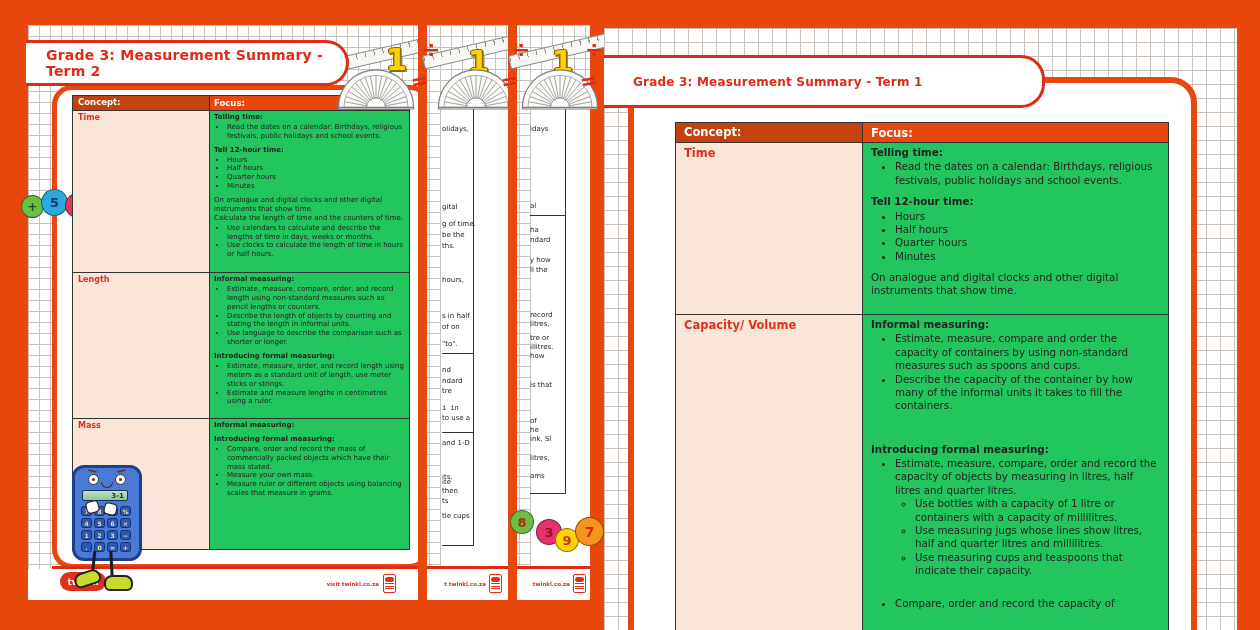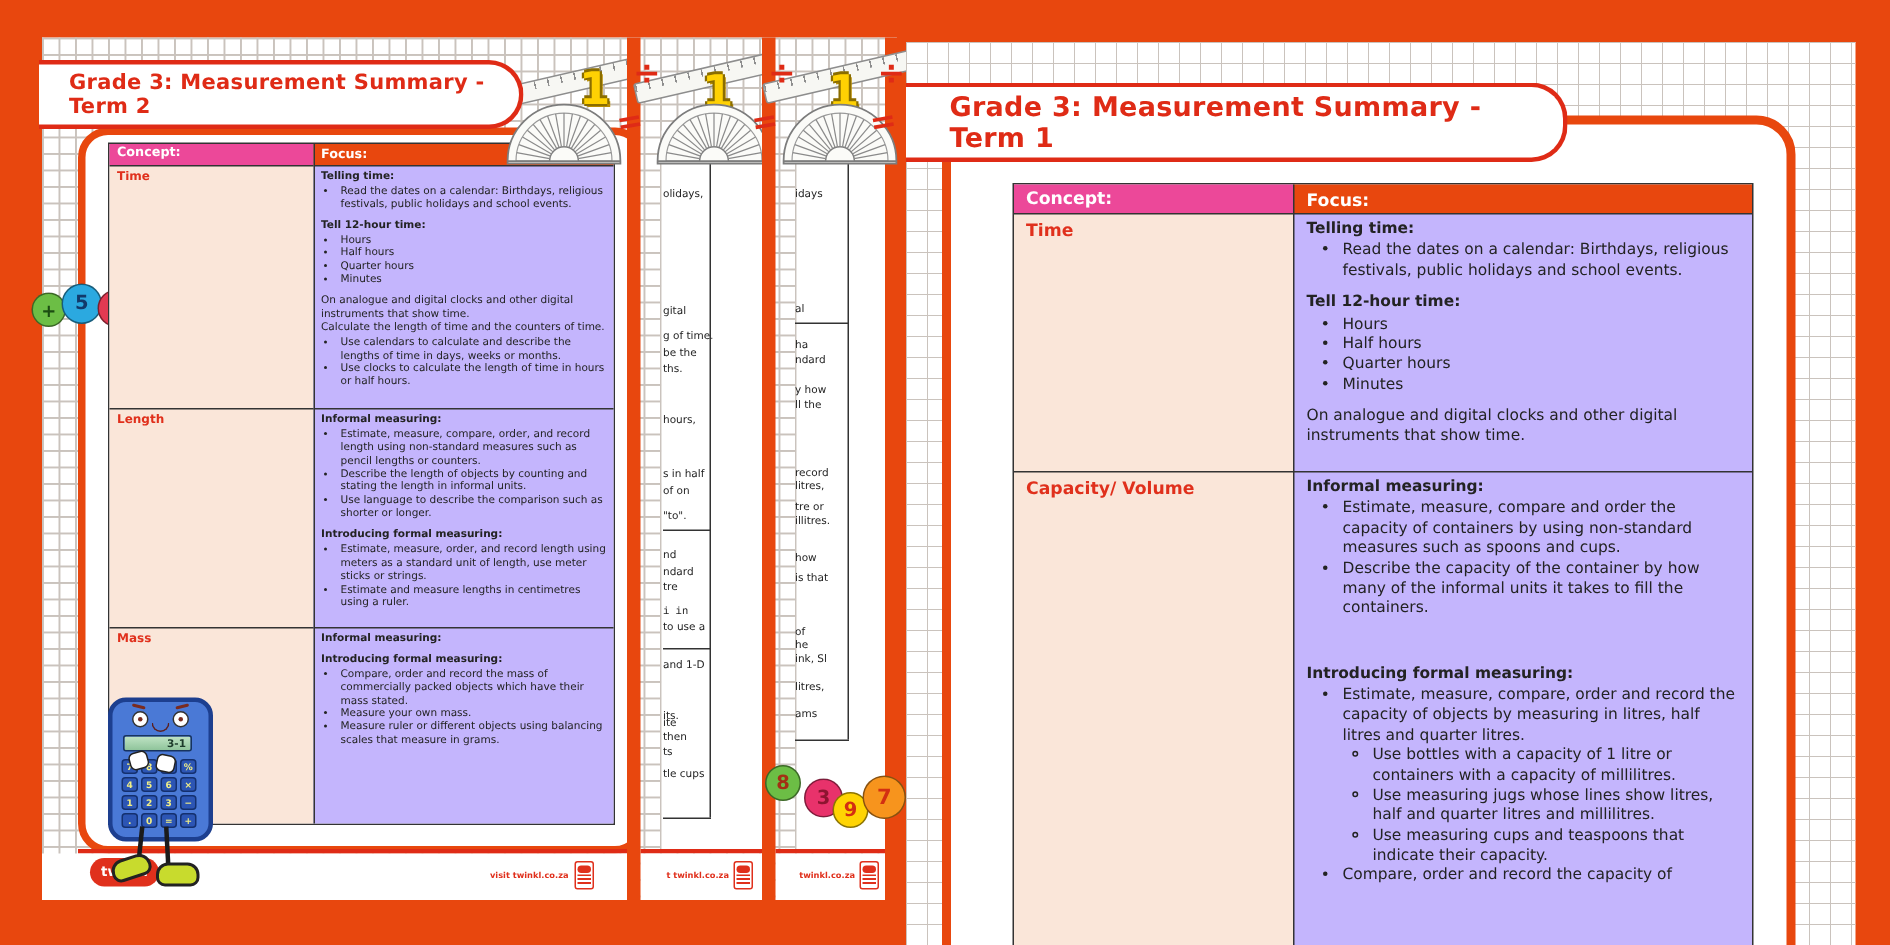--- a/index.html
+++ b/index.html
@@ -12,23 +12,23 @@
   .gridsmall{background-size:11px 11px;}
   .gridbig{background-size:14px 14px;}
   .frame{position:absolute;background:#fff;border:5px solid #E8470E;border-radius:20px;z-index:2;}
   .pill{position:absolute;background:#fff;border:3px solid #DF2B16;border-left:none;
     border-radius:0 24px 24px 0;z-index:5;display:flex;align-items:center;}
   .pill .t{color:#DF2B16;font-weight:800;letter-spacing:.2px;}
 
   
   .doc-table{position:absolute;border:1.6px solid #333;background:#fff;z-index:6;display:grid;}
   .cell{box-sizing:border-box;overflow:hidden;}
-  .cell-head{background:#ec4899;color:#fff;font-weight:800;}
+  .cell-head{background:#c2410c;color:#fff;font-weight:800;}
   .cell-concept{background:#FAE6D9;color:#E0301C;font-weight:800;}
-  .cell-focus{background:#c4b5fd;color:#232323;border-left:1.4px solid #333;}
+  .cell-focus{background:#22c55e;color:#232323;border-left:1.4px solid #333;}
   .rowline{border-top:1.4px solid #333;}
 
   .blk + .blk{margin-top:5px;}
   .bh,.bt{color:#232323;}
   .bh{font-weight:700;}
   ul.bul{margin:1px 0 0 0;list-style:disc;}
   ul.sub{margin:0;list-style:circle;}
   ul.bul li{margin:0;}
 
   
@@ -337,21 +337,21 @@
         <div class="frag" style="top: 100px;">idays</div>
         <div class="frag" style="top: 177px;">al</div>
         <div class="frag" style="top: 201px;">ha</div>
         <div class="frag" style="top: 211px;">ndard</div>
         <div class="frag" style="top: 231px;">y how</div>
         <div class="frag" style="top: 241px;">ll the</div>
         <div class="frag" style="top: 286px;">record</div>
         <div class="frag" style="top: 295px;">litres,</div>
         <div class="frag" style="top: 309px;">tre or</div>
         <div class="frag" style="top: 318px; text-align: center;">illitres.</div>
-        <div class="frag" style="top: 327px; margin-top: 16px;">how</div>
+        <div class="frag" style="top: 327px;">how</div>
         <div class="frag" style="top: 356px;">is that</div>
         <div class="frag" style="top: 392px;">of</div>
         <div class="frag" style="top: 401px;">he</div>
         <div class="frag" style="top: 410px;">ink, Sl</div>
         <div class="frag" style="top: 429px;">litres,</div>
         <div class="frag" style="top: 447px;">ams</div>
       </div>
     <div class="vline" style="left:57px;top:62px;height:406px;"></div>
     <div class="hline" style="left:22px;top:190px;width:36px;"></div>
     <div class="hline" style="left:22px;top:468px;width:36px;"></div>
@@ -371,21 +371,21 @@
           <span class="blob"></span>
           <span class="lines"></span>
         </span>
     </div>
   </div>
 
   <div class="page gridbig" id="page2" style="left:604px;top:28px;width:633px;height:620px;z-index:4;">
     <div class="frame" style="left:24px;top:49px;right:40px;bottom:-20px;border-width:6px;border-radius:26px;"></div>
 
     <div class="pill" style="left:0px;top:27px;width:438px;height:47px;border-width:3.5px;">
-      <span class="t" style="font-size:18px;padding-left:29px;">Grade 3: Measurement Summary - Term 1</span>
+      <span class="t" style="font-size:12px;padding-left:29px;">Grade 3: Measurement Summary - Term 1</span>
     </div>
 
     <div class="doc-table" id="rtable">
       <div class="cell cell-head">Concept:</div>
       <div class="cell cell-head cell-focus" style="background:#E8470E;color:#fff;">Focus:</div>
 
       <div class="cell cell-concept rowline">Time</div>
       <div class="cell cell-focus rowline">
           <div class="blk">
             <div class="bh">Telling time:</div>
@@ -417,20 +417,20 @@
             </ul>
           </div>
           <div class="blk" style="margin-top: 30px;">
             <div class="bh">Introducing formal measuring:</div>
             <ul class="bul">
               <li>Estimate, measure, compare, order and record the capacity of objects by measuring in litres, half litres and quarter litres.<ul class="sub">
                   <li>Use bottles with a capacity of 1 litre or containers with a capacity of millilitres.</li>
                   <li>Use measuring jugs whose lines show litres, half and quarter litres and millilitres.</li>
                   <li>Use measuring cups and teaspoons that indicate their capacity.</li>
                 </ul></li>
-              <li style="">Compare, order and record the capacity of</li>
+              <li style="margin-top: 20px;">Compare, order and record the capacity of</li>
             </ul>
           </div>
         </div>
     </div>
   </div>
 
 </div>
 
 </body></html>

